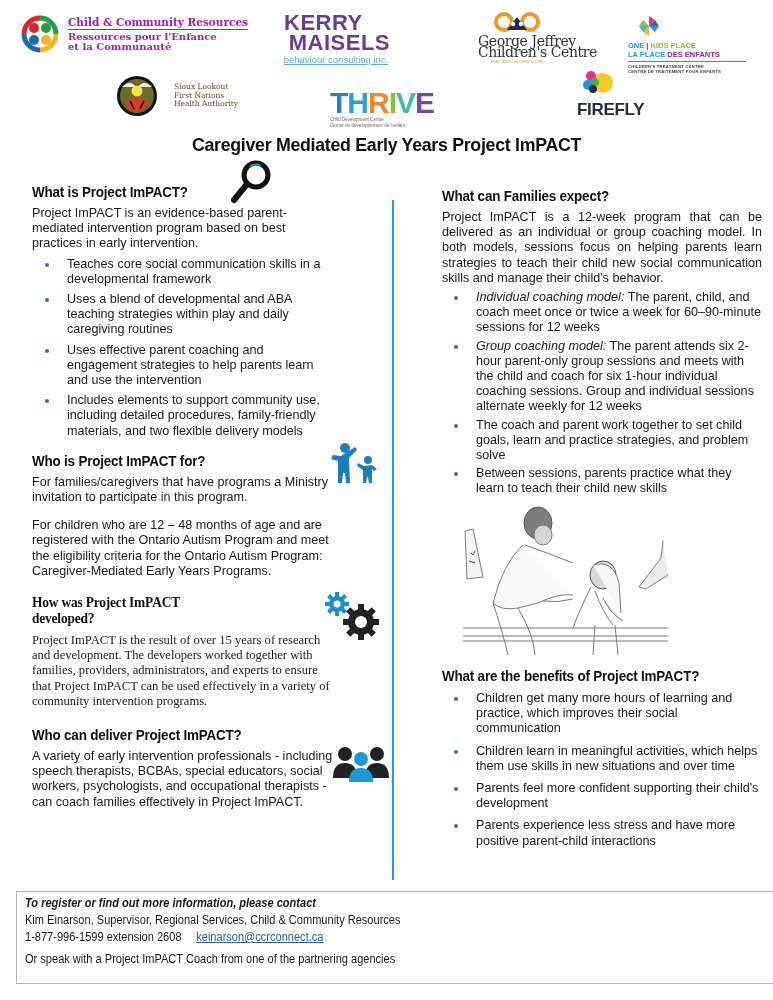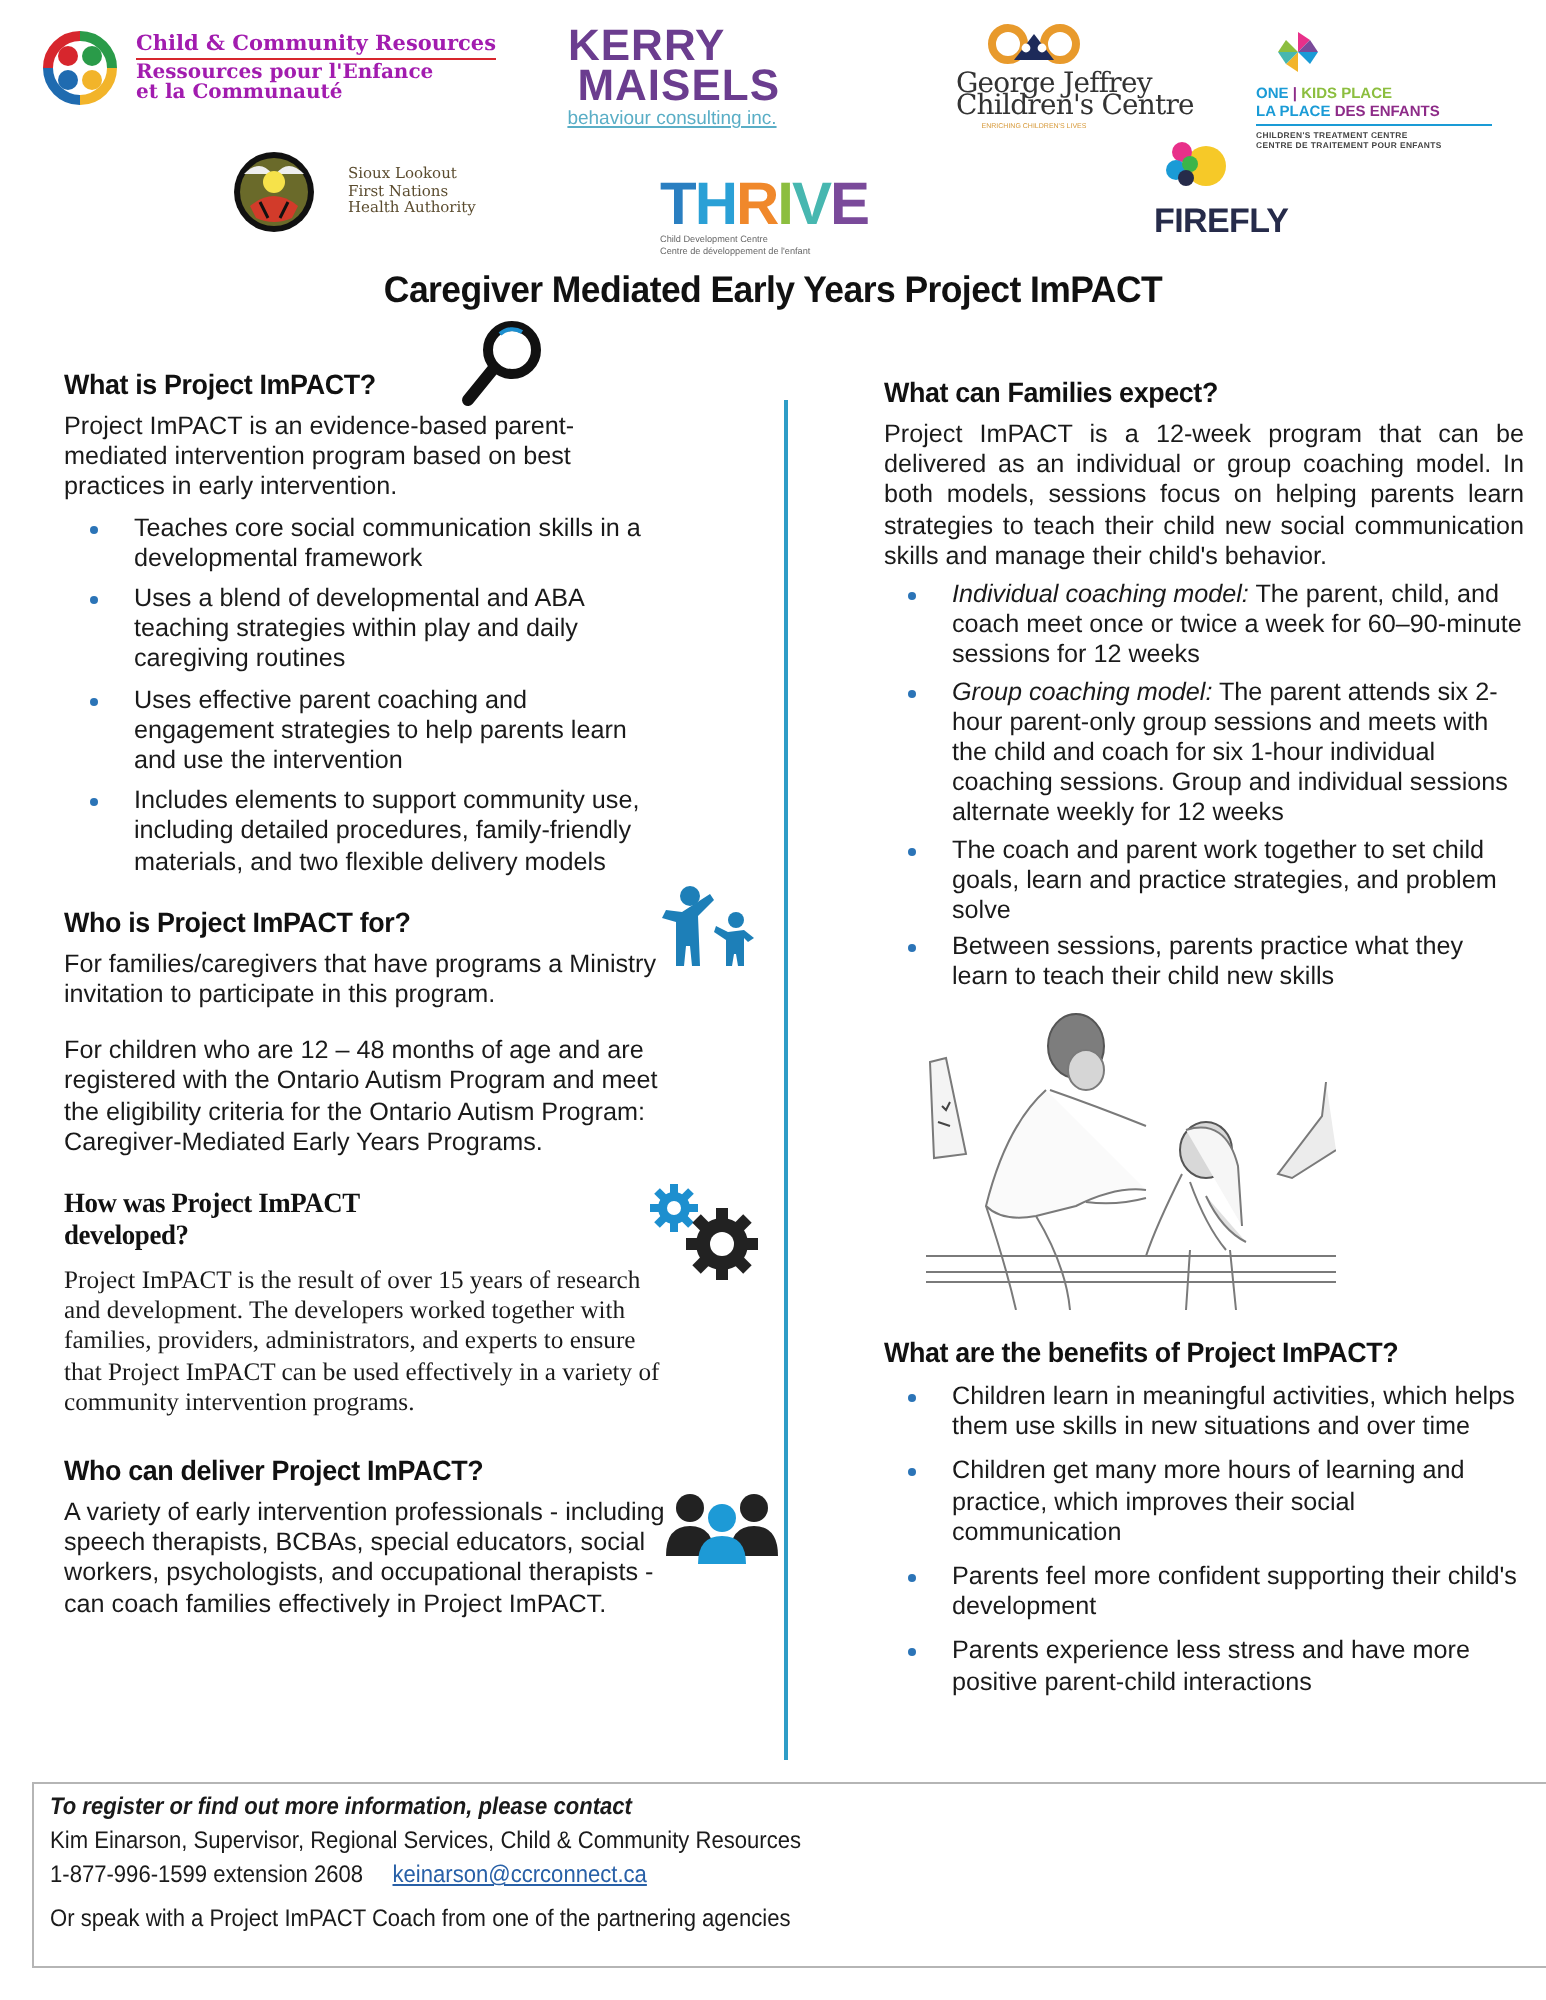--- a/index.html
+++ b/index.html
@@ -287,22 +287,22 @@
     <path d="M132 88 Q140 110 150 122"></path>
     <path d="M140 95 Q148 112 160 118" fill="#e0e0e0"></path>
     <path d="M132 122 L130 152 M152 122 L155 152"></path>
   </g>
 </svg>
 
 <div class="col col-right" style="top:668px;">
   <section>
     <h2>What are the benefits of Project ImPACT?</h2>
     <ul class="bullets right benefits">
+      <li>Children get many more hours of learning and practice, which improves their social communication</li>
       <li>Children learn in meaningful activities, which helps them use skills in new situations and over time</li>
-      <li>Children get many more hours of learning and practice, which improves their social communication</li>
       <li>Parents feel more confident supporting their child's development</li>
       <li>Parents experience less stress and have more positive parent-child interactions</li>
     </ul>
   </section>
 </div>
 
 <div class="footer">
   <div class="ft-line ft-head">To register or find out more information, please contact</div>
   <div class="ft-line">Kim Einarson, Supervisor, Regional Services, Child &amp; Community Resources</div>
   <div class="ft-line">

